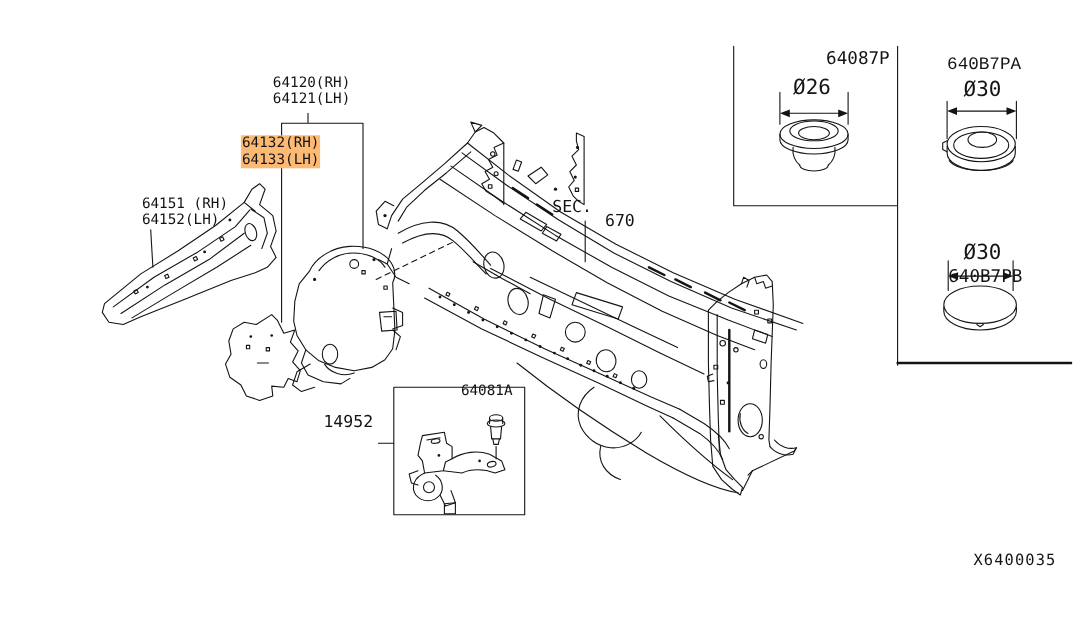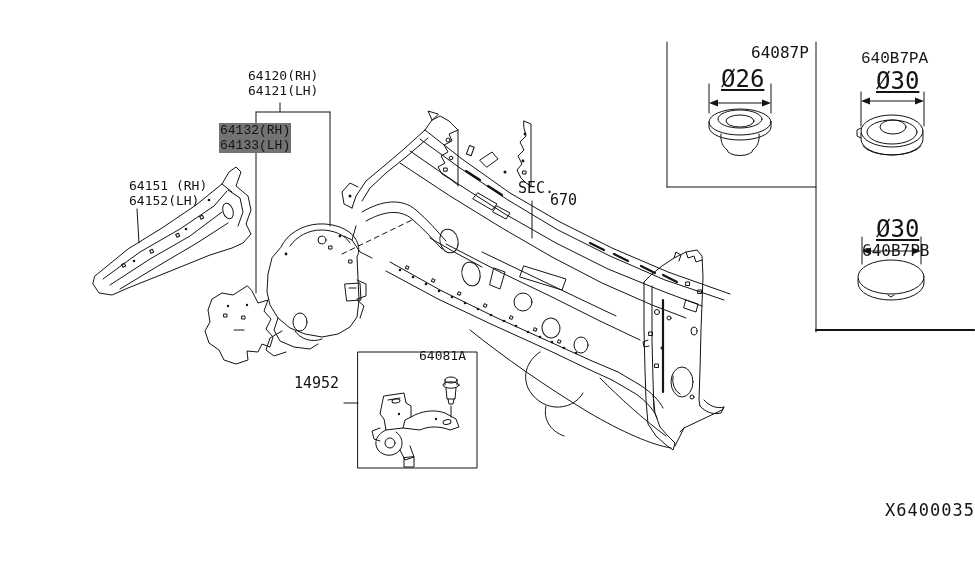--- a/index.html
+++ b/index.html
@@ -4,26 +4,26 @@
 <style>
   html,body{margin:0;padding:0;background:#ffffff;}
   #page{position:relative;width:975px;height:566px;background:#ffffff;overflow:hidden;
         font-family:"DejaVu Sans Mono","Liberation Mono",monospace;color:#141414;}
   svg{position:absolute;left:0;top:0;}
   svg *{stroke:#141414;fill:none;stroke-width:1;stroke-linecap:round;stroke-linejoin:round;}
   svg .dot{fill:#141414;stroke:none;}
   svg .arrow{fill:#141414;stroke:none;}
   svg .thick{stroke-width:2.2;}
   .label{position:absolute;white-space:pre;line-height:15px;font-size:13px;letter-spacing:0;}
-  .bg{background:#737373;padding:0 1px;font-family:Liberation Mono, monospace;}
+  .bg{background:#fdba74;padding:0 1px;}
   .sec{font-size:15px;}
   .mid{font-size:15px;}
   .inset-part{font-size:16px;line-height:17px;}
-  .dim{font-size:24px;line-height:20px;text-decoration:underline;}
-  .code{font-size:17px;letter-spacing:1px;}
+  .dim{font-size:19px;line-height:20px;}
+  .code{font-size:14px;letter-spacing:1px;}
 </style>
 </head>
 <body>
 
 <div id="page">
 
 <svg width="975" height="566" viewBox="0 0 975 566">
 
   <g>
     <path d="M280,103 V112 M256,112 H330 M256,112 V293 M330,112 V226"></path>
@@ -250,21 +250,21 @@
 
 <div class="label" style="left:248px;top:68px;">64120(RH)
 64121(LH)</div>
 
 <div class="label bg" style="left:219px;top:123px;">64132(RH)
 64133(LH)</div>
 
 <div class="label" style="left:104px;top:178px;margin-left:25px;">64151 (RH)
 64152(LH)</div>
 
-<div class="label sec" style="left:518px;top:181px;">SEC.</div>
+<div class="label sec" style="left:502px;top:181px;">SEC.</div>
 <div class="label sec" style="left:550px;top:193px;">670</div>
 
 <div class="label" style="left:419px;top:348px;">64081A</div>
 
 <div class="label mid" style="left:294px;top:376px;">14952</div>
 
 <div class="label inset-part" style="left:711px;top:44px;margin-left:40px;">64087P</div>
 <div class="label dim" style="left:721px;top:69px;">Ø26</div>
 
 <div class="label inset-part" style="left:861px;top:51px;font-family:Liberation Mono, monospace;">640B7PA</div>

